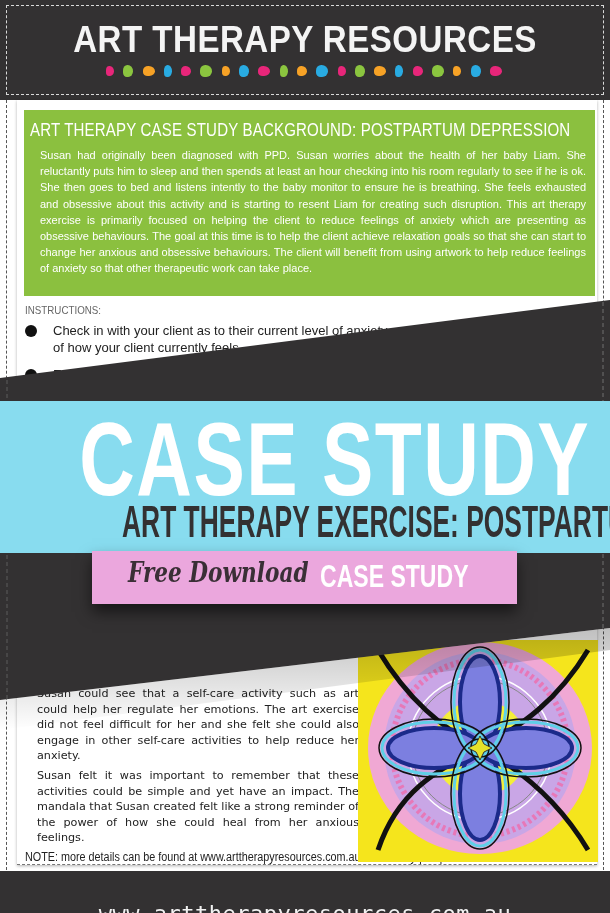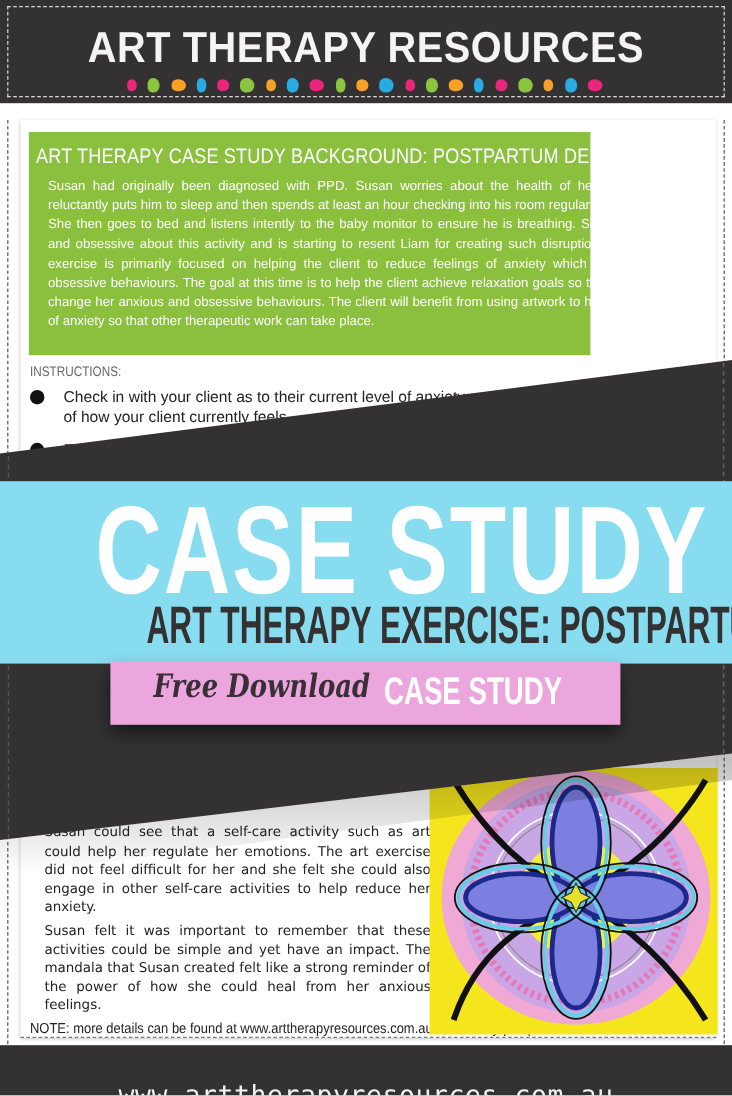--- a/index.html
+++ b/index.html
@@ -1,21 +1,21 @@
 <!DOCTYPE html>
 <html><head>
 <meta charset="utf-8">
 <style>
   * { box-sizing: border-box; margin: 0; padding: 0; }
   html, body { width: 610px; height: 913px; overflow: hidden; background: #ffffff; }
   body { position: relative; font-family: "DejaVu Sans", sans-serif; }
 
   
   .header {
-    position: absolute; left: 0; top: 0; width: 610px; height: 86px;
+    position: absolute; left: 0; top: 0; width: 610px; height: 100px;
     background: #333132;
   }
   .header .stitch {
     position: absolute; left: 6px; top: 5px; right: 6px; bottom: 5px;
     border: 1.5px dashed #d9d9d9;
   }
   .logo-text {
     position: absolute; left: 0; right: 0; top: 19px; text-align: center;
     font-family: "Liberation Sans", sans-serif; font-weight: 700;
     font-size: 36px; letter-spacing: 0.5px; color: #f4f4f4;
@@ -33,21 +33,21 @@
     background: #ffffff;
     border-left: 1.5px dashed #555; border-right: 1.5px dashed #555;
   }
   .paper-inner {
     position: absolute; left: 10px; top: 0; width: 580px; height: 765px;
     background: #ffffff;
     border-bottom: 1.5px dashed #777;
     box-shadow: 0 1px 3px rgba(0,0,0,0.3);
   }
   .green-box {
-    position: absolute; left: 7px; top: 10px; width: 468px; height: 186px;
+    position: absolute; left: 7px; top: 10px; width: 571px; height: 186px;
     background: #8bc03f; color: #ffffff;
   }
   .green-title {
     position: absolute; left: 6px; top: 10px;
     font-family: "Liberation Sans", sans-serif; font-size: 17.5px;
     letter-spacing: 0.2px; transform: scaleX(0.86); transform-origin: left;
     white-space: nowrap;
   }
   .green-body {
     position: absolute; left: 16px; top: 37px; width: 546px;

